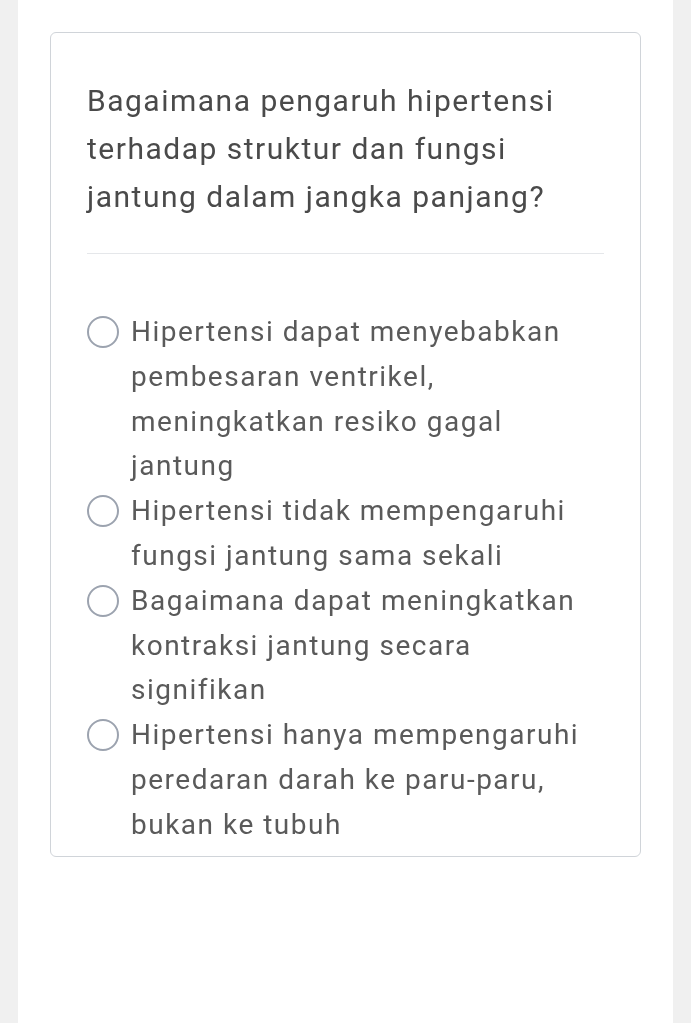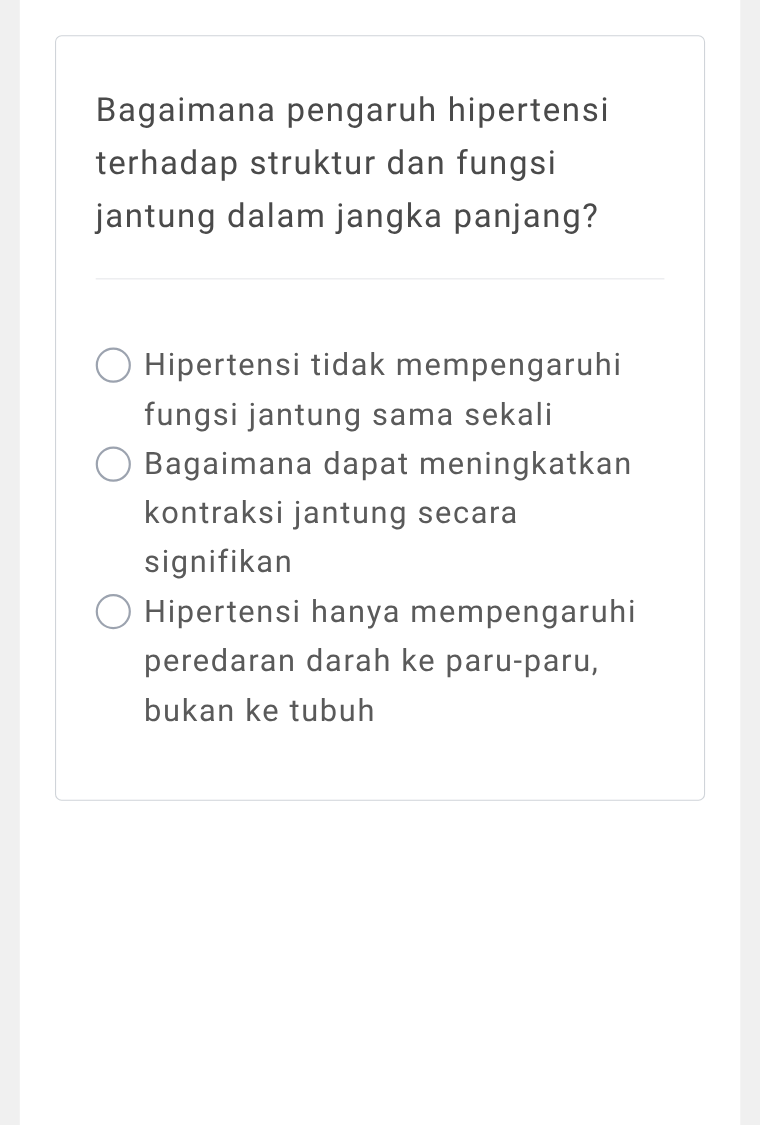--- a/index.html
+++ b/index.html
@@ -20,21 +20,21 @@
       height: 100%;
       margin: 0 auto;
       padding: 32px 0 0 0;
     }
     .question-card {
       border: 1px solid #d0d4d9;
       border-radius: 6px;
       margin: 0 32px;
       padding: 44px 36px 36px 36px;
       background: #ffffff;
-      height: 696px;
+      height: 825px;
     }
     .question-text {
       font-size: 30px;
       font-weight: 400;
       color: #4a4a4a;
       letter-spacing: 1.5px;
       line-height: 1.6;
       margin-bottom: 32px;
     }
     .divider {
@@ -73,20 +73,24 @@
 </head>
 <body>
 
 <div class="outer-container">
   <div class="question-card">
     <div class="question-text">Bagaimana pengaruh hipertensi terhadap struktur dan fungsi jantung dalam jangka panjang?</div>
     <hr class="divider">
     <div class="options-list">
       <label class="option-row">
         <span class="radio-circle"></span>
+        <span class="option-text">Hipertensi dapat menyebabkan pembesaran ventrikel, meningkatkan resiko gagal jantung</span>
+      </label>
+      <label class="option-row">
+        <span class="radio-circle"></span>
         <span class="option-text">Hipertensi tidak mempengaruhi fungsi jantung sama sekali</span>
       </label>
       <label class="option-row">
         <span class="radio-circle"></span>
         <span class="option-text">Bagaimana dapat meningkatkan kontraksi jantung secara signifikan</span>
       </label>
       <label class="option-row">
         <span class="radio-circle"></span>
         <span class="option-text">Hipertensi hanya mempengaruhi peredaran darah ke paru-paru, bukan ke tubuh</span>
       </label>

